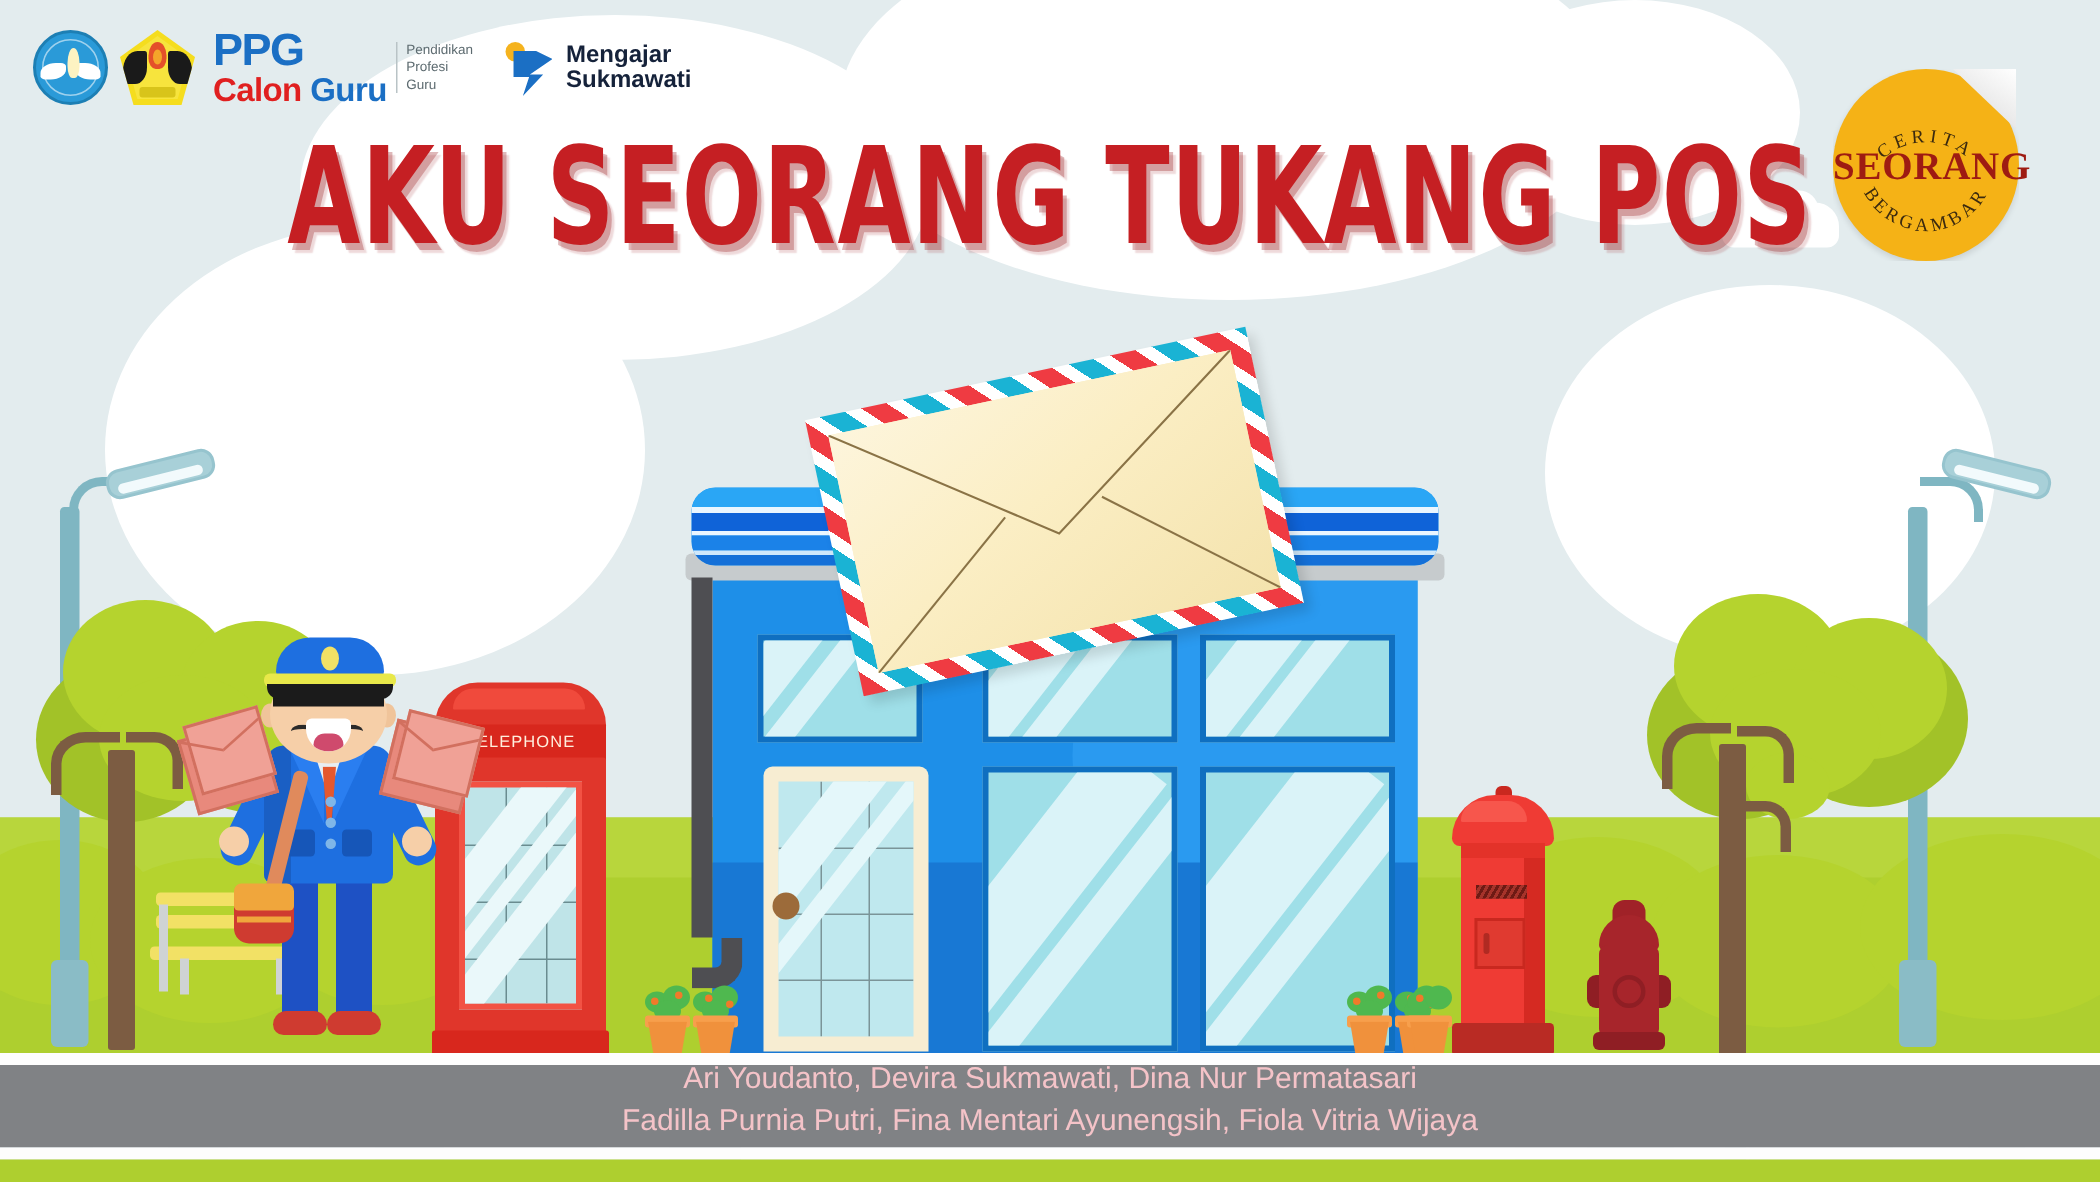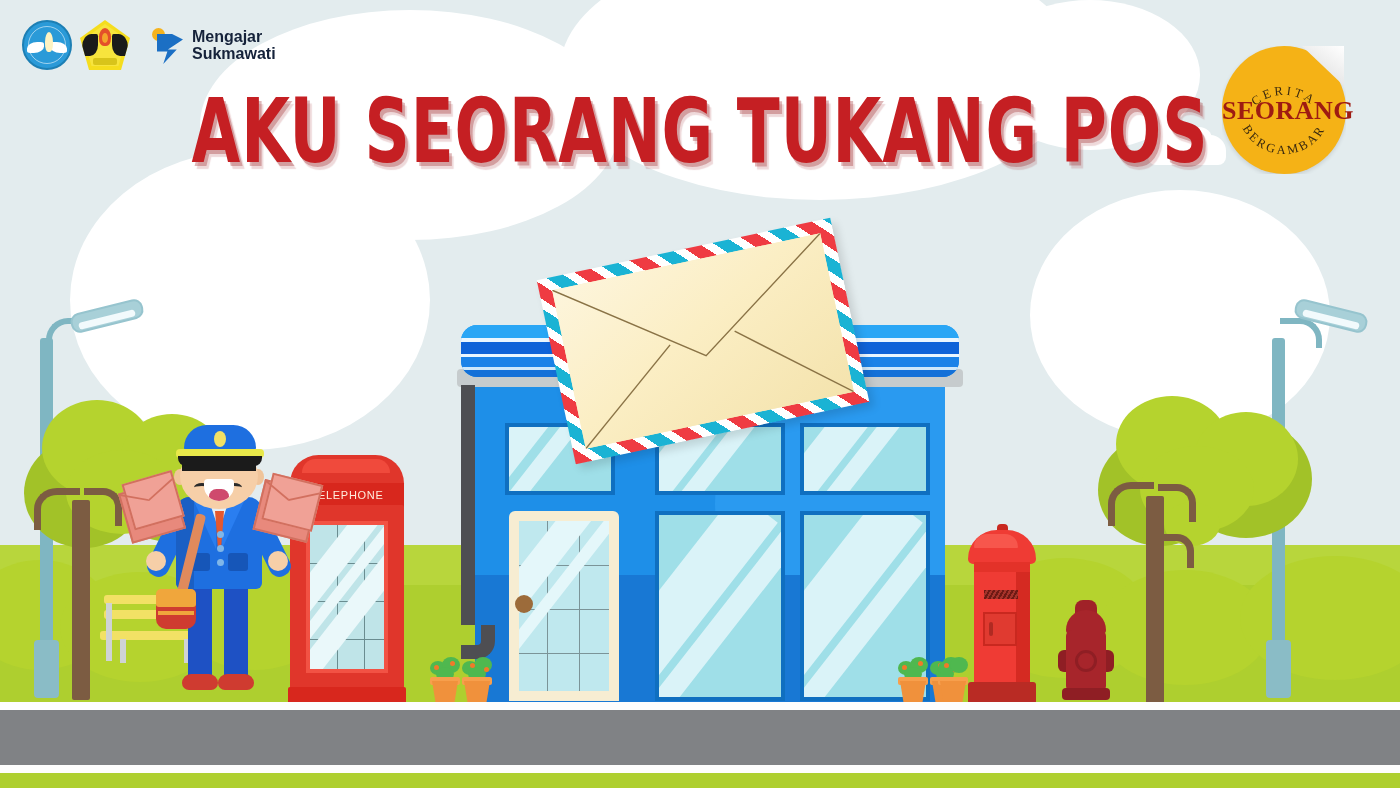--- a/index.html
+++ b/index.html
@@ -592,20 +592,35 @@
       <div class="flame"></div>
     </div>
     <div class="emblem-yellow">
       <div class="pent-in"></div>
       <div class="wing-l"></div>
       <div class="wing-r"></div>
       <div class="fire"></div>
       <div class="book"></div>
     </div>
 
+    <div class="ppg">
+      <div class="ppg-left">
+        <div class="ppg-top">PPG</div>
+        <div class="ppg-bot">
+          <span class="c1">Calon</span>
+          <span class="c2">Guru</span>
+        </div>
+      </div>
+      <div class="ppg-div"></div>
+      <div class="ppg-sub">
+        <div>Pendidikan</div>
+        <div>Profesi</div>
+        <div>Guru</div>
+      </div>
+    </div>
 
     <div class="mm">
       <div class="mm-mark">
         <div class="dot"></div>
         <div class="swoosh"></div>
       </div>
       <div class="mm-txt">
         <div>Mengajar</div>
         <div>Sukmawati</div>
       </div>
@@ -627,14 +642,18 @@
         </text>
         <text font-family="Liberation Serif, serif" font-size="12.5" letter-spacing="2.6" fill="#3b2a0f">
           <textPath href="#arcBot" startOffset="50%" text-anchor="middle">BERGAMBAR</textPath>
         </text>
       </svg>
     </div>
     <div class="badge-peel"></div>
     <div class="badge-main">SEORANG</div>
   </div>
 
+  <div class="credits">
+    <div>Ari Youdanto, Devira Sukmawati, Dina Nur Permatasari</div>
+    <div>Fadilla Purnia Putri, Fina Mentari Ayunengsih, Fiola Vitria Wijaya</div>
+  </div>
 
 </div>
 
 </body></html>

